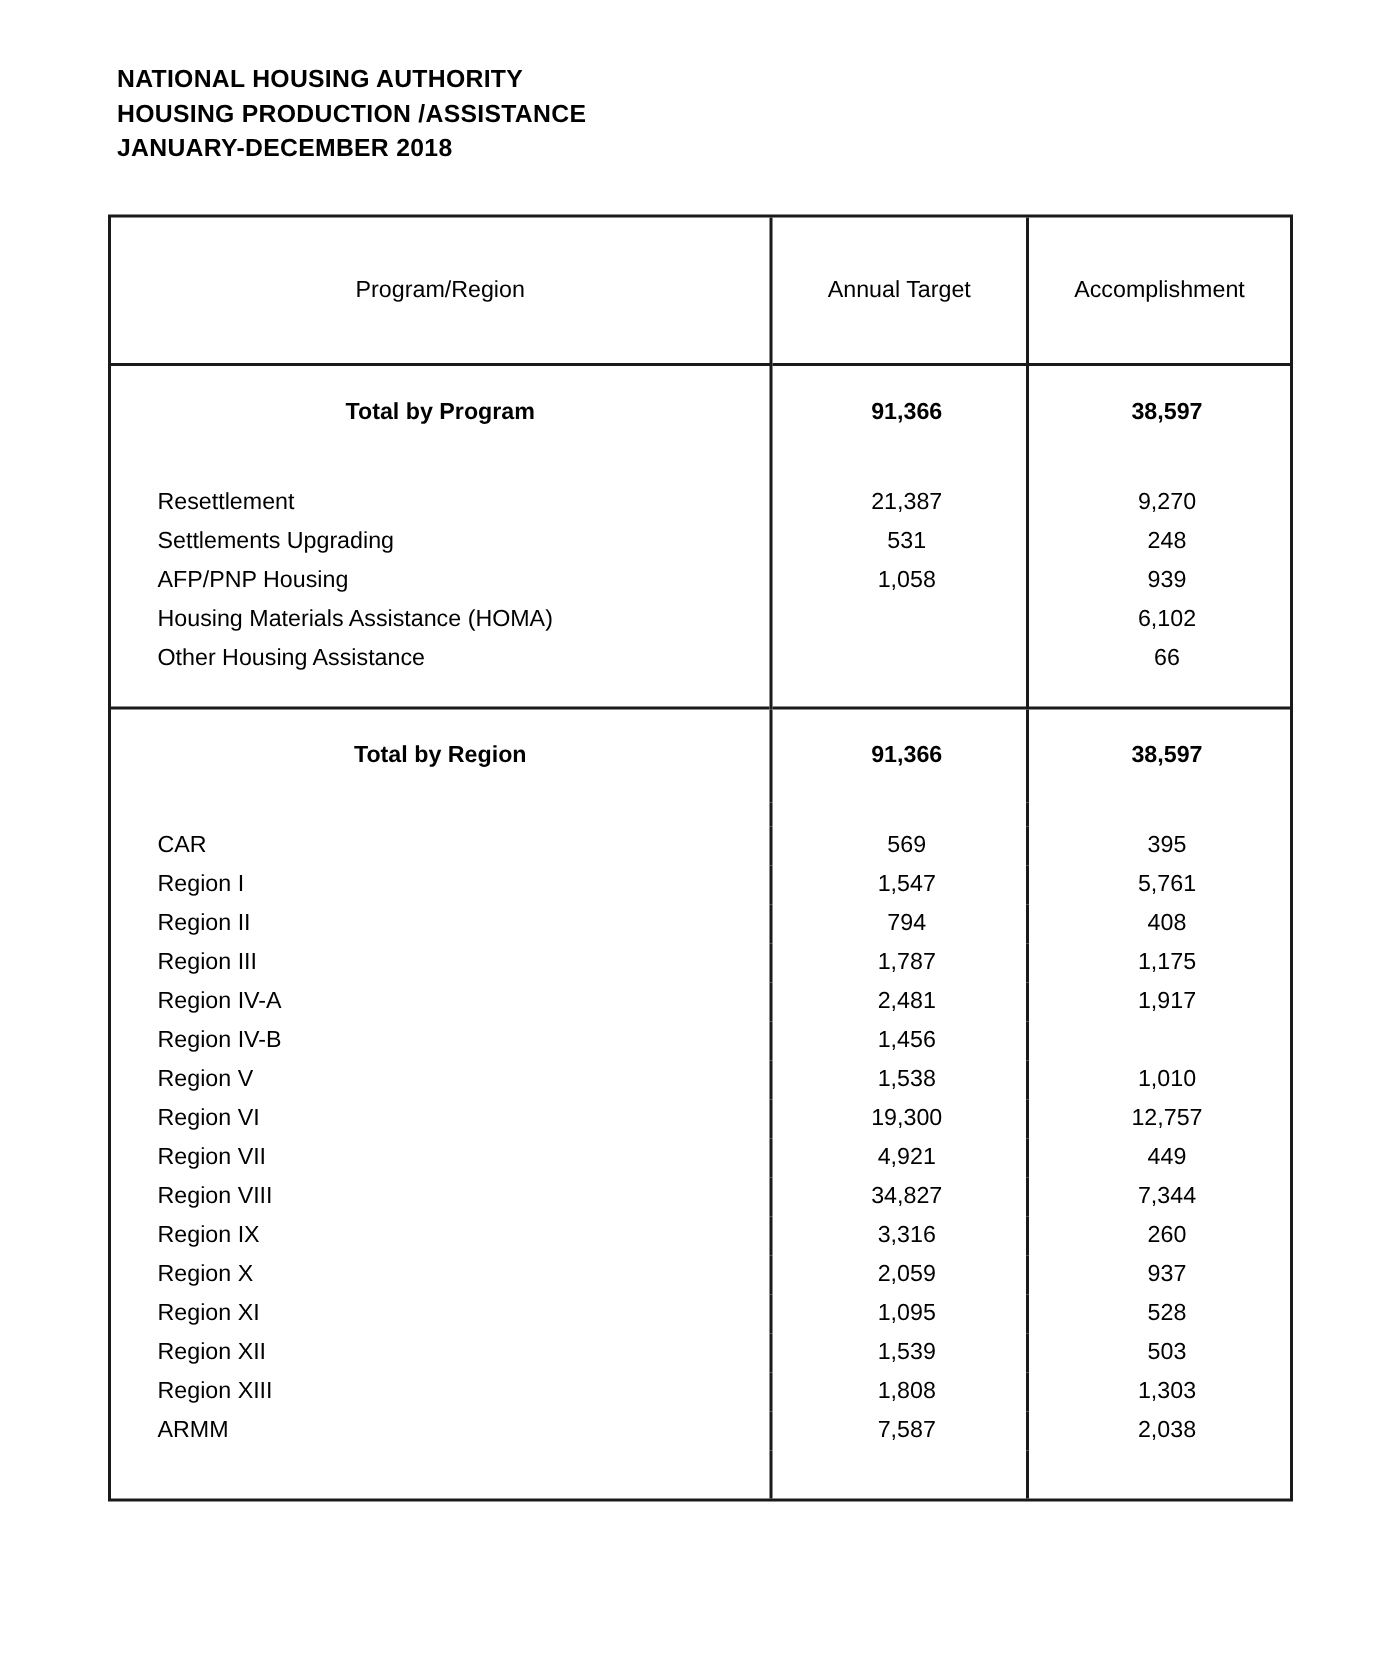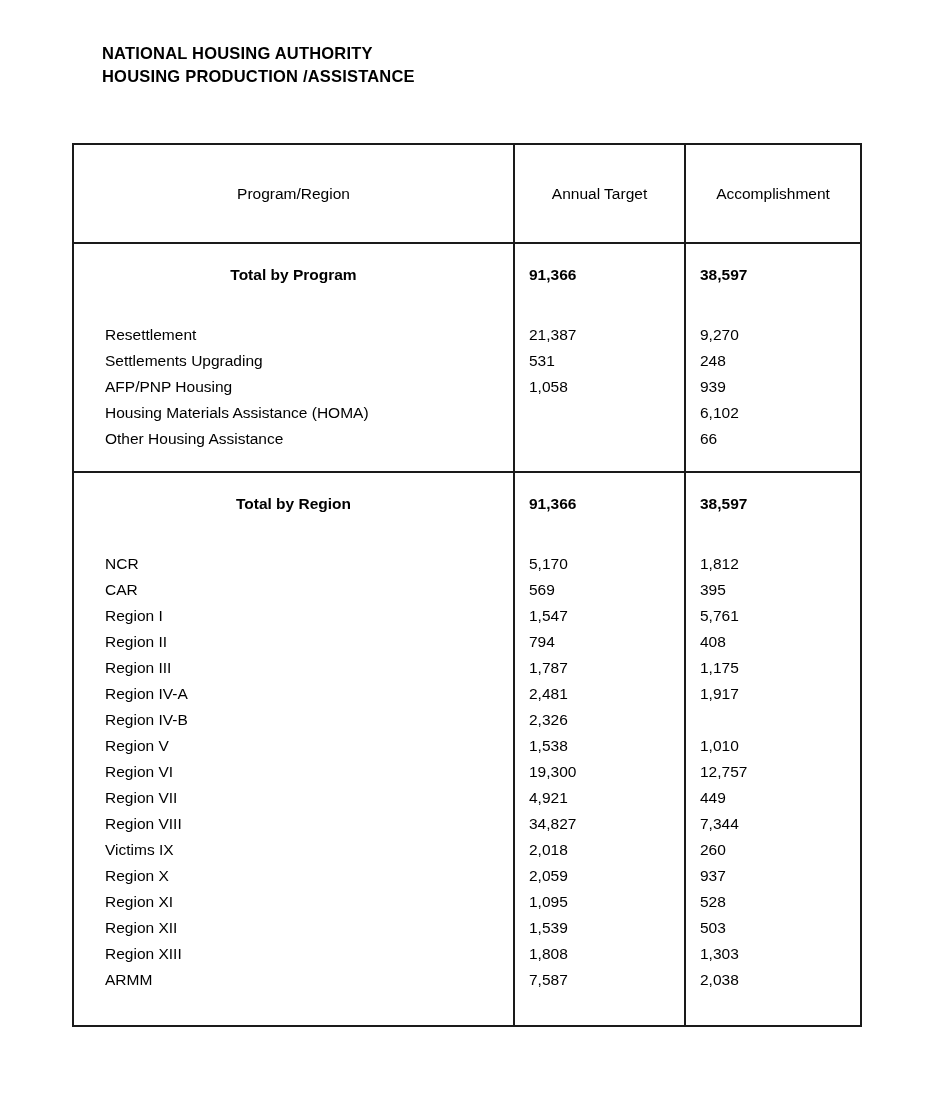--- a/index.html
+++ b/index.html
@@ -19,21 +19,20 @@
     width: 932px;
     height: 1114px;
     box-sizing: border-box;
   }
   
   .title-block {
     position: absolute;
     left: 78px;
     top: 42px;
     width: 700px;
-    margin-left: 24px;
   }
   .title-line {
     font-size: 16.5px;
     font-weight: bold;
     line-height: 23px;
     letter-spacing: 0.2px;
     white-space: nowrap;
   }
   
   .table-wrap {
@@ -72,21 +71,21 @@
 
   
   tbody td {
     padding: 0 14px;
     vertical-align: middle;
     box-sizing: border-box;
     height: 26px;
     line-height: 26px;
   }
   td.label { text-align: left; padding-left: 31px; }
-  td.num { text-align: left; padding-right: 4px; }
+  td.num { text-align: center; padding-right: 4px; }
 
   
   tr.total-row td {
     font-weight: bold;
     height: 62px;
     line-height: 62px;
     margin-left: 32px;
   }
   tr.total-row td.label {
     text-align: center;
@@ -108,20 +107,21 @@
   }
 </style>
 </head>
 <body>
 
 <div class="page">
 
   <div class="title-block">
     <div class="title-line">NATIONAL HOUSING AUTHORITY</div>
     <div class="title-line">HOUSING PRODUCTION /ASSISTANCE</div>
+    <div class="title-line">JANUARY-DECEMBER 2018</div>
   </div>
 
   <div class="table-wrap">
     <table class="report">
       <colgroup>
         <col class="c-label">
         <col class="c-target">
         <col class="c-accomp">
       </colgroup>
       <thead>
@@ -181,25 +181,20 @@
             <td class="label">Total by Region</td>
             <td class="num col-div">91,366</td>
             <td class="num col-div">38,597</td>
           </tr>
           <tr class="gap-small">
             <td></td>
             <td class="col-div"></td>
             <td class="col-div"></td>
           </tr>
           <tr>
-            <td class="label">NCR</td>
-            <td class="num col-div">5,170</td>
-            <td class="num col-div">1,812</td>
-          </tr>
-          <tr>
             <td class="label">CAR</td>
             <td class="num col-div">569</td>
             <td class="num col-div">395</td>
           </tr>
           <tr>
             <td class="label">Region I</td>
             <td class="num col-div">1,547</td>
             <td class="num col-div">5,761</td>
           </tr>
           <tr>
@@ -212,21 +207,21 @@
             <td class="num col-div">1,787</td>
             <td class="num col-div">1,175</td>
           </tr>
           <tr>
             <td class="label">Region IV-A</td>
             <td class="num col-div">2,481</td>
             <td class="num col-div">1,917</td>
           </tr>
           <tr>
             <td class="label">Region IV-B</td>
-            <td class="num col-div">2,326</td>
+            <td class="num col-div">1,456</td>
             <td class="num col-div"></td>
           </tr>
           <tr>
             <td class="label">Region V</td>
             <td class="num col-div">1,538</td>
             <td class="num col-div">1,010</td>
           </tr>
           <tr>
             <td class="label">Region VI</td>
             <td class="num col-div">19,300</td>
@@ -236,22 +231,22 @@
             <td class="label">Region VII</td>
             <td class="num col-div">4,921</td>
             <td class="num col-div">449</td>
           </tr>
           <tr>
             <td class="label">Region VIII</td>
             <td class="num col-div">34,827</td>
             <td class="num col-div">7,344</td>
           </tr>
           <tr>
-            <td class="label">Victims IX</td>
-            <td class="num col-div">2,018</td>
+            <td class="label">Region IX</td>
+            <td class="num col-div">3,316</td>
             <td class="num col-div">260</td>
           </tr>
           <tr>
             <td class="label">Region X</td>
             <td class="num col-div">2,059</td>
             <td class="num col-div">937</td>
           </tr>
           <tr>
             <td class="label">Region XI</td>
             <td class="num col-div">1,095</td>

